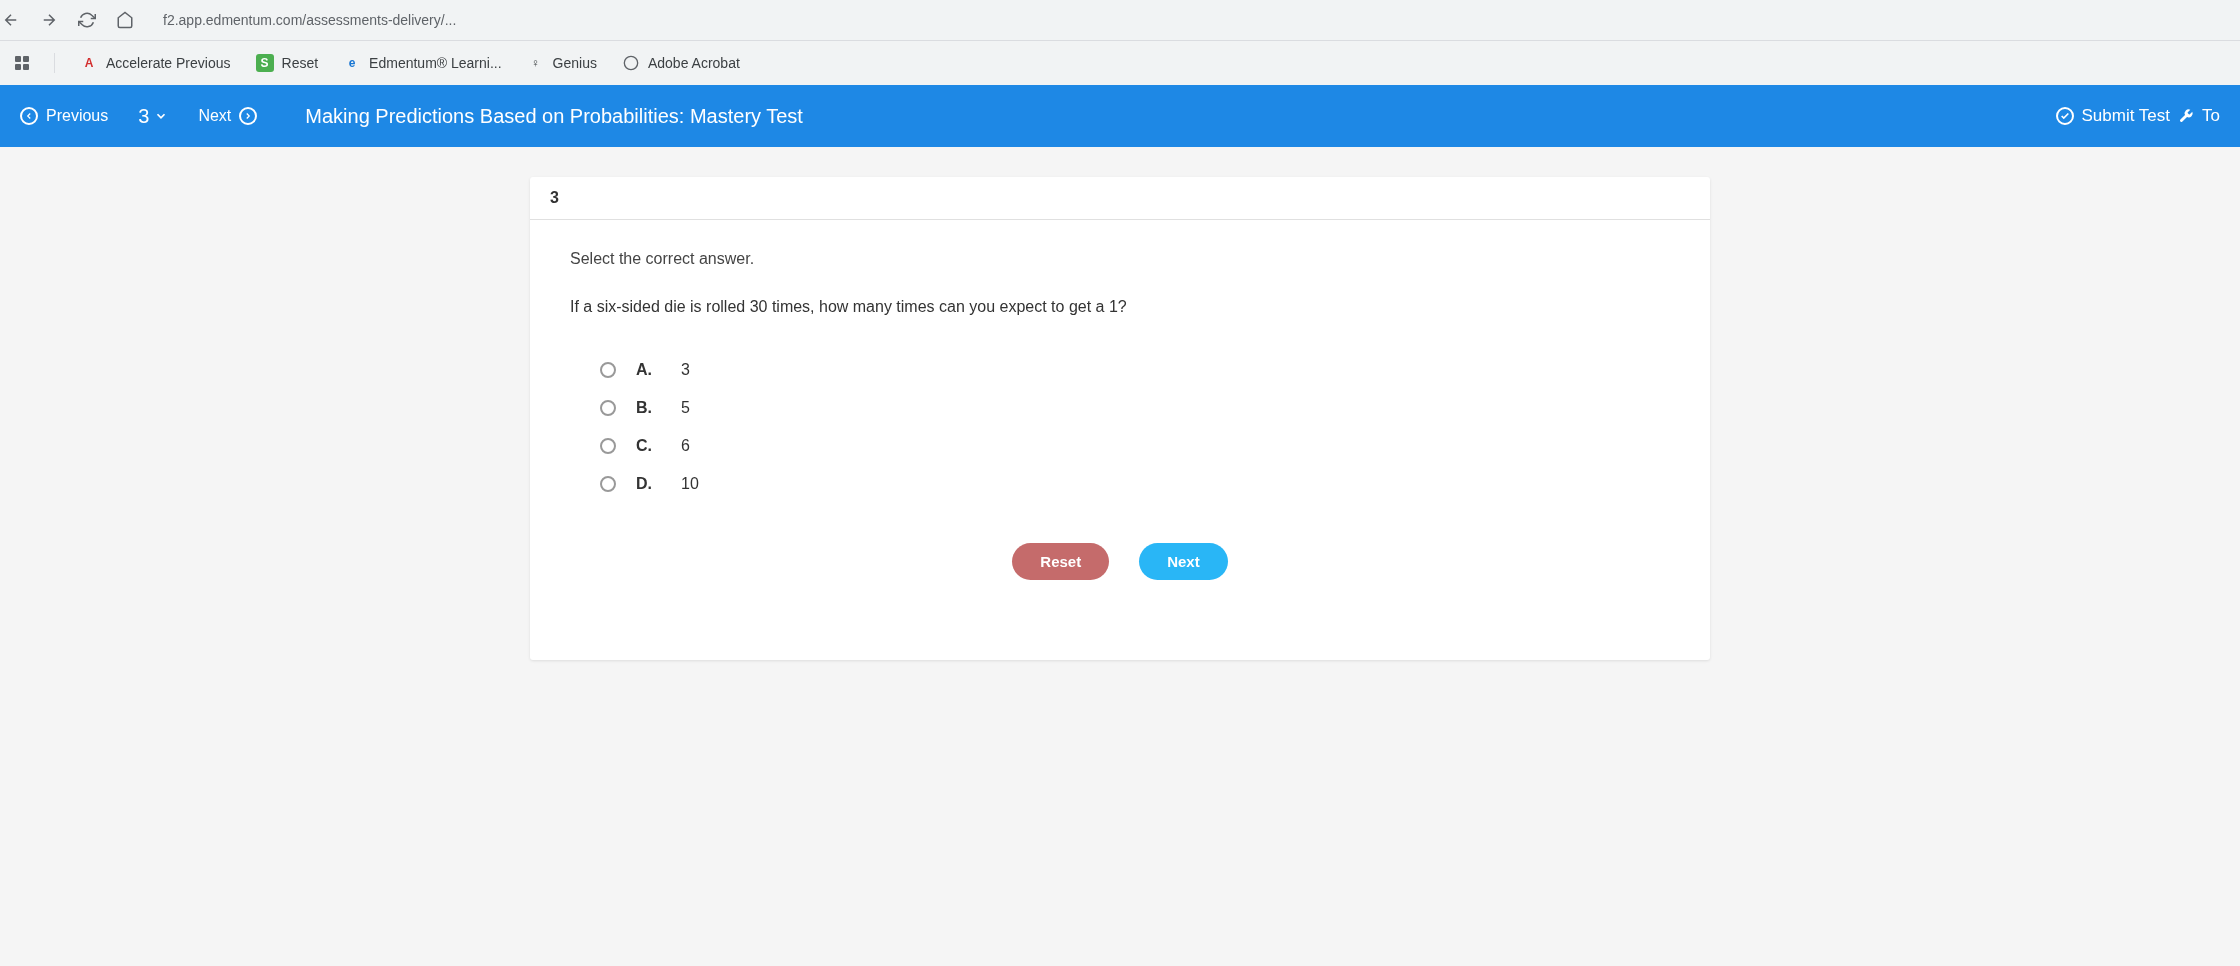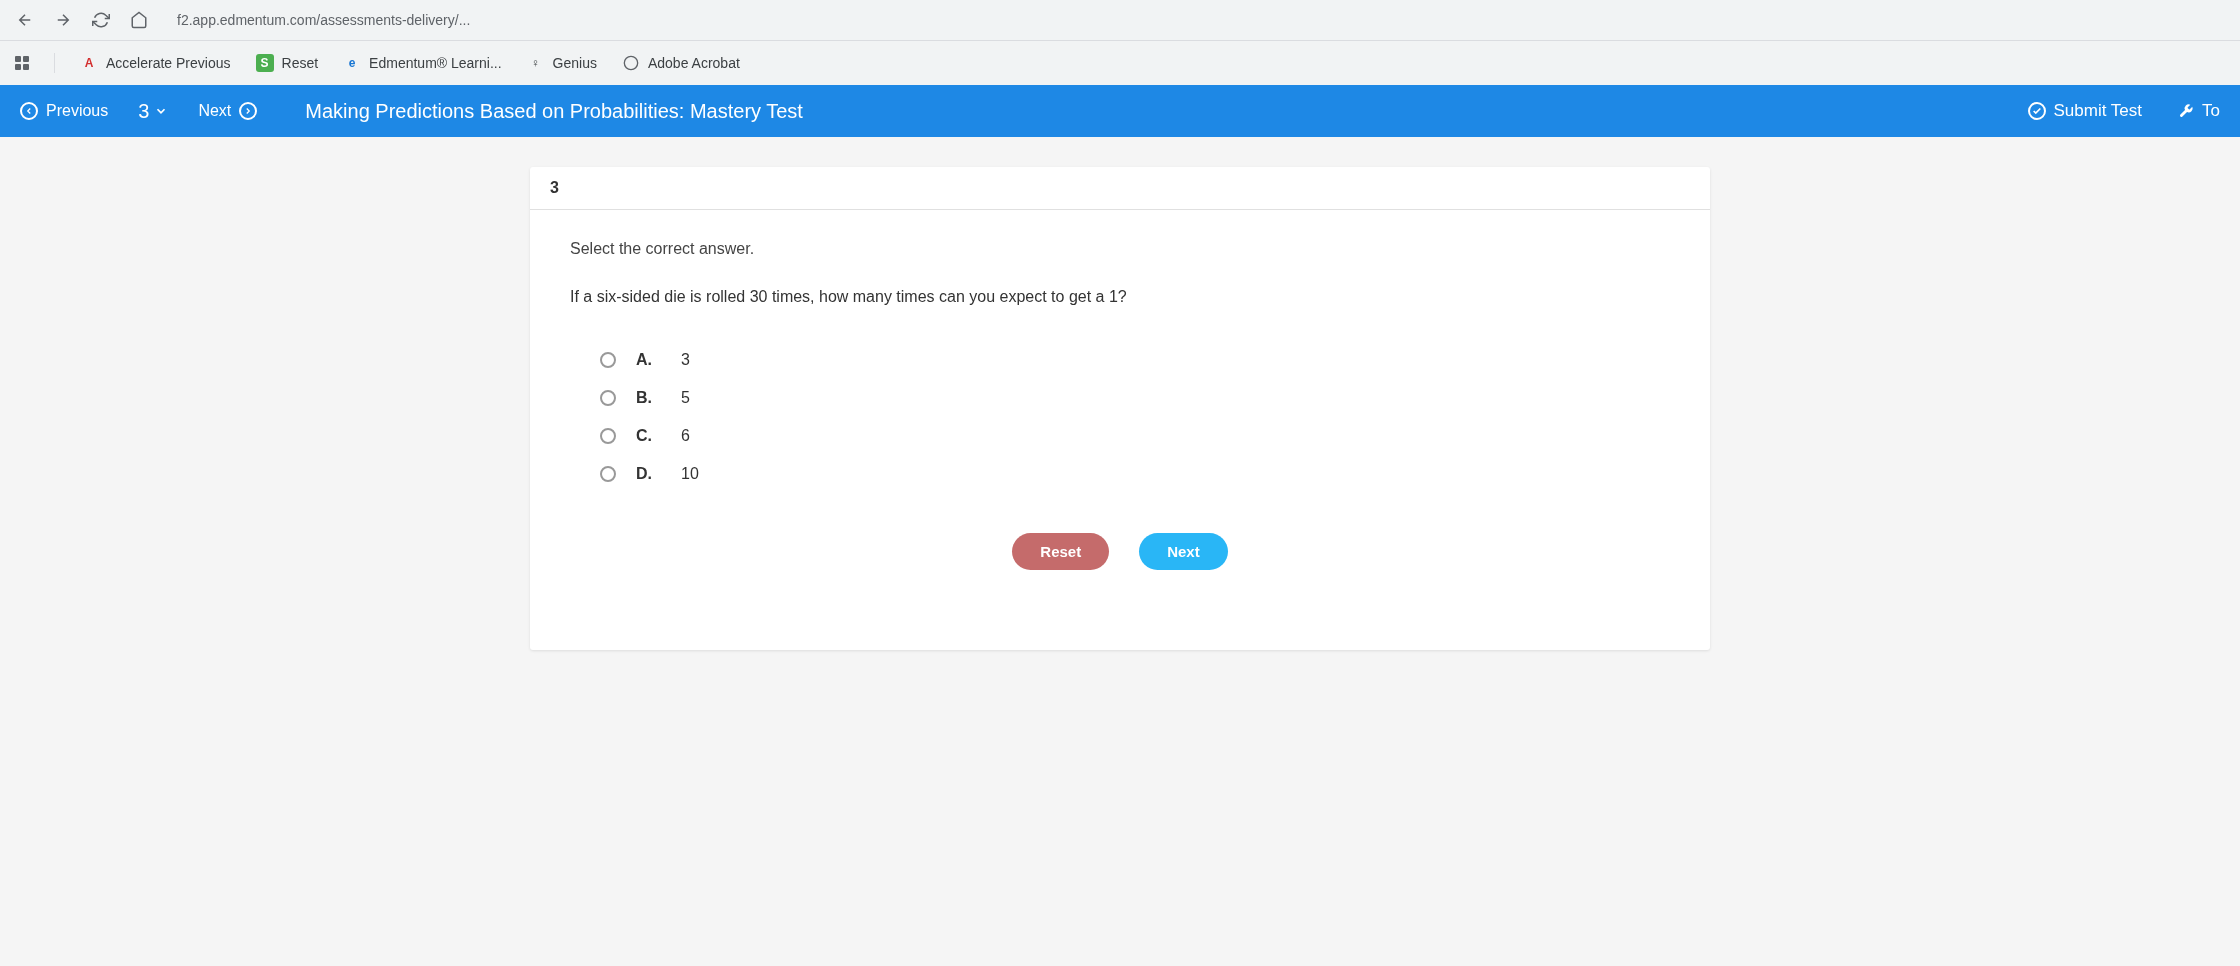--- a/index.html
+++ b/index.html
@@ -3,21 +3,21 @@
   <meta charset="utf-8">
   <style>
     * { margin: 0; padding: 0; box-sizing: border-box; font-family: Arial, sans-serif; }
     body { background: #e8e8e8; width: 2240px; height: 966px; overflow: hidden; }
     
     .browser-chrome {
       background: #f1f3f4;
       height: 40px;
       display: flex;
       align-items: center;
-      padding: 0 15px;
+      padding: 0 1px;
       gap: 18px;
       color: #5f6368;
     }
     .nav-btn { width: 20px; height: 20px; display: flex; align-items: center; justify-content: center; cursor: pointer; }
     .url-bar { flex: 1; color: #5f6368; font-size: 14px; padding-left: 10px; }
     
     .bookmarks-bar {
       background: #f1f3f4;
       height: 45px;
       display: flex;
@@ -28,32 +28,32 @@
       color: #3c4043;
       font-size: 14px;
     }
     .bookmark-item { display: flex; align-items: center; gap: 8px; cursor: pointer; }
     .bookmark-icon { width: 18px; height: 18px; display: inline-flex; align-items: center; justify-content: center; border-radius: 3px; font-size: 12px; font-weight: bold; }
     .icon-apps { display: grid; grid-template-columns: repeat(2, 6px); grid-template-rows: repeat(2, 6px); gap: 2px; }
     .icon-apps span { background: #5f6368; border-radius: 1px; }
     
     .app-header {
       background: #1e88e5;
-      height: 52px;
+      height: 62px;
       display: flex;
       align-items: center;
       padding: 0 20px;
       color: white;
       font-size: 16px;
     }
     .nav-section { display: flex; align-items: center; gap: 20px; }
     .nav-link { display: flex; align-items: center; gap: 8px; cursor: pointer; }
     .question-counter { font-size: 20px; margin: 0 10px; display: flex; align-items: center; gap: 5px; }
     .test-title { margin-left: 48px; font-size: 20px; font-weight: 400; }
-    .header-right { margin-left: auto; display: flex; align-items: center; gap: 36px; }
+    .header-right { margin-left: auto; display: flex; align-items: center; gap: 8px; }
     .submit-btn { display: flex; align-items: center; gap: 8px; cursor: pointer; font-size: 17px; }
     .circle-icon { width: 18px; height: 18px; border: 2px solid white; border-radius: 50%; display: flex; align-items: center; justify-content: center; font-size: 10px; }
     
     .content-area {
       background: #f5f5f5;
       padding: 30px 0;
       min-height: 830px;
     }
     
     .question-card {

